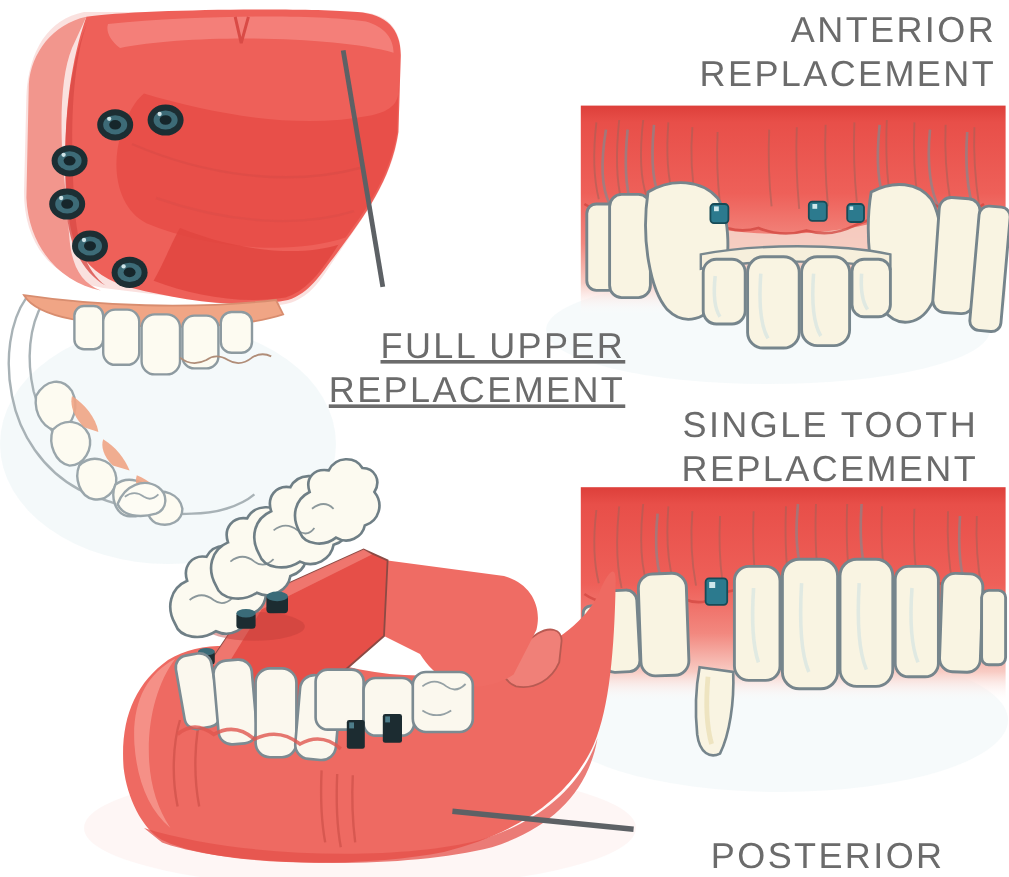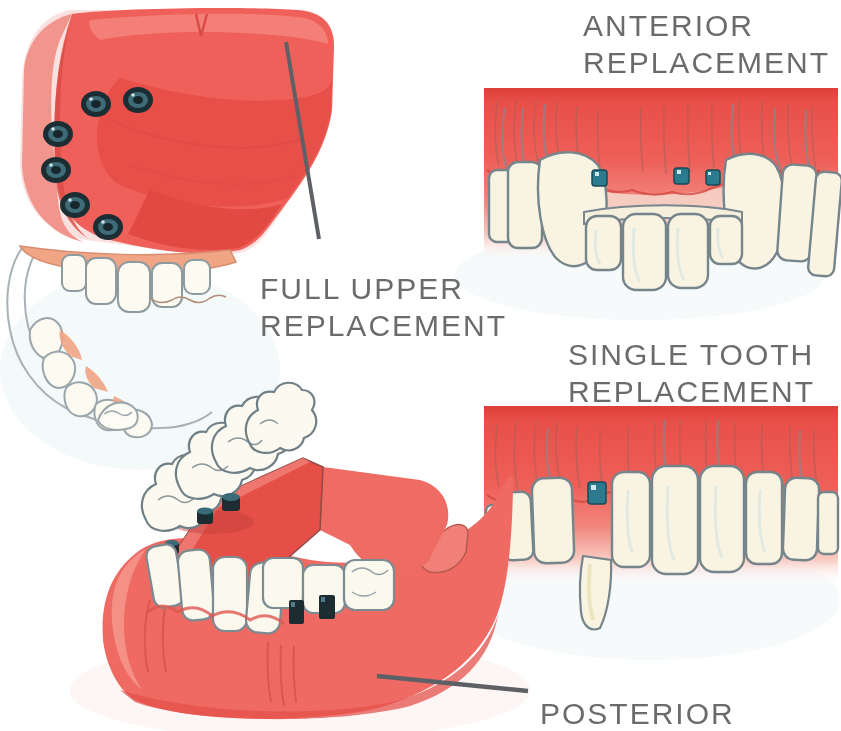--- a/index.html
+++ b/index.html
@@ -1,17 +1,17 @@
 <!DOCTYPE html>
 <html style="--background: #ffffff; --gum_red: #ee6059; --gum_dark_red: #e0453f; --gum_salmon: #f2a085; --tooth_cream: #f9f4e2; --tooth_outline: #7c8b92; --implant_dark: #1c2e33; --implant_teal: #2e7d91; --label_gray: #6b6b6b; --leader_gray: #5d6165;"><head>
 <meta charset="utf-8">
 <style>
   html,body{margin:0;padding:0;background:#fff;}
   #page{position:relative;width:841px;height:731px;background:var(--background,#ffffff);
-        font-family:"Liberation Sans",sans-serif;overflow:hidden;}
+        font-family:"Liberation Sans",sans-serif;overflow:hidden;text-align:right;}
   #art{position:absolute;left:0;top:0;width:841px;height:731px;display:block;}
   .label{position:absolute;color:var(--label_gray,#6b6b6b);font-size:30px;line-height:37px;
          letter-spacing:2px;white-space:pre-line;font-weight:400;}
 </style>
 </head>
 <body>
 
 <div id="page">
 
 <svg id="art" viewBox="0 0 841 731" xmlns="http://www.w3.org/2000/svg">
@@ -304,19 +304,19 @@
       <rect x="291" y="602" width="4" height="5" fill="#4d7d8a"></rect>
       <rect x="321" y="597" width="4" height="5" fill="#4d7d8a"></rect>
     </g>
     <path d="M148,612 Q162,600 178,612 Q196,602 212,616 Q232,606 250,620 Q268,610 284,624" stroke="#e0564f" stroke-width="3" fill="none" opacity="0.8"></path>
     <line x1="377" y1="676" x2="528" y2="691" stroke="#5d6165" stroke-width="4.5"></line>
   </g>
 </svg>
 
   <div class="label" style="left:583px;top:7px;">ANTERIOR
 REPLACEMENT</div>
-  <div class="label" style="left:260px;top:270px;">FULL UPPER
+  <div class="label" style="left:274px;top:270px;text-decoration:underline;">FULL UPPER
 REPLACEMENT</div>
   <div class="label" style="left:568px;top:336px;">SINGLE TOOTH
 REPLACEMENT</div>
   <div class="label" style="left:540px;top:655px;margin-top:40px;">POSTERIOR
 REPLACEMENT</div>
 </div>
 
 </body></html>

